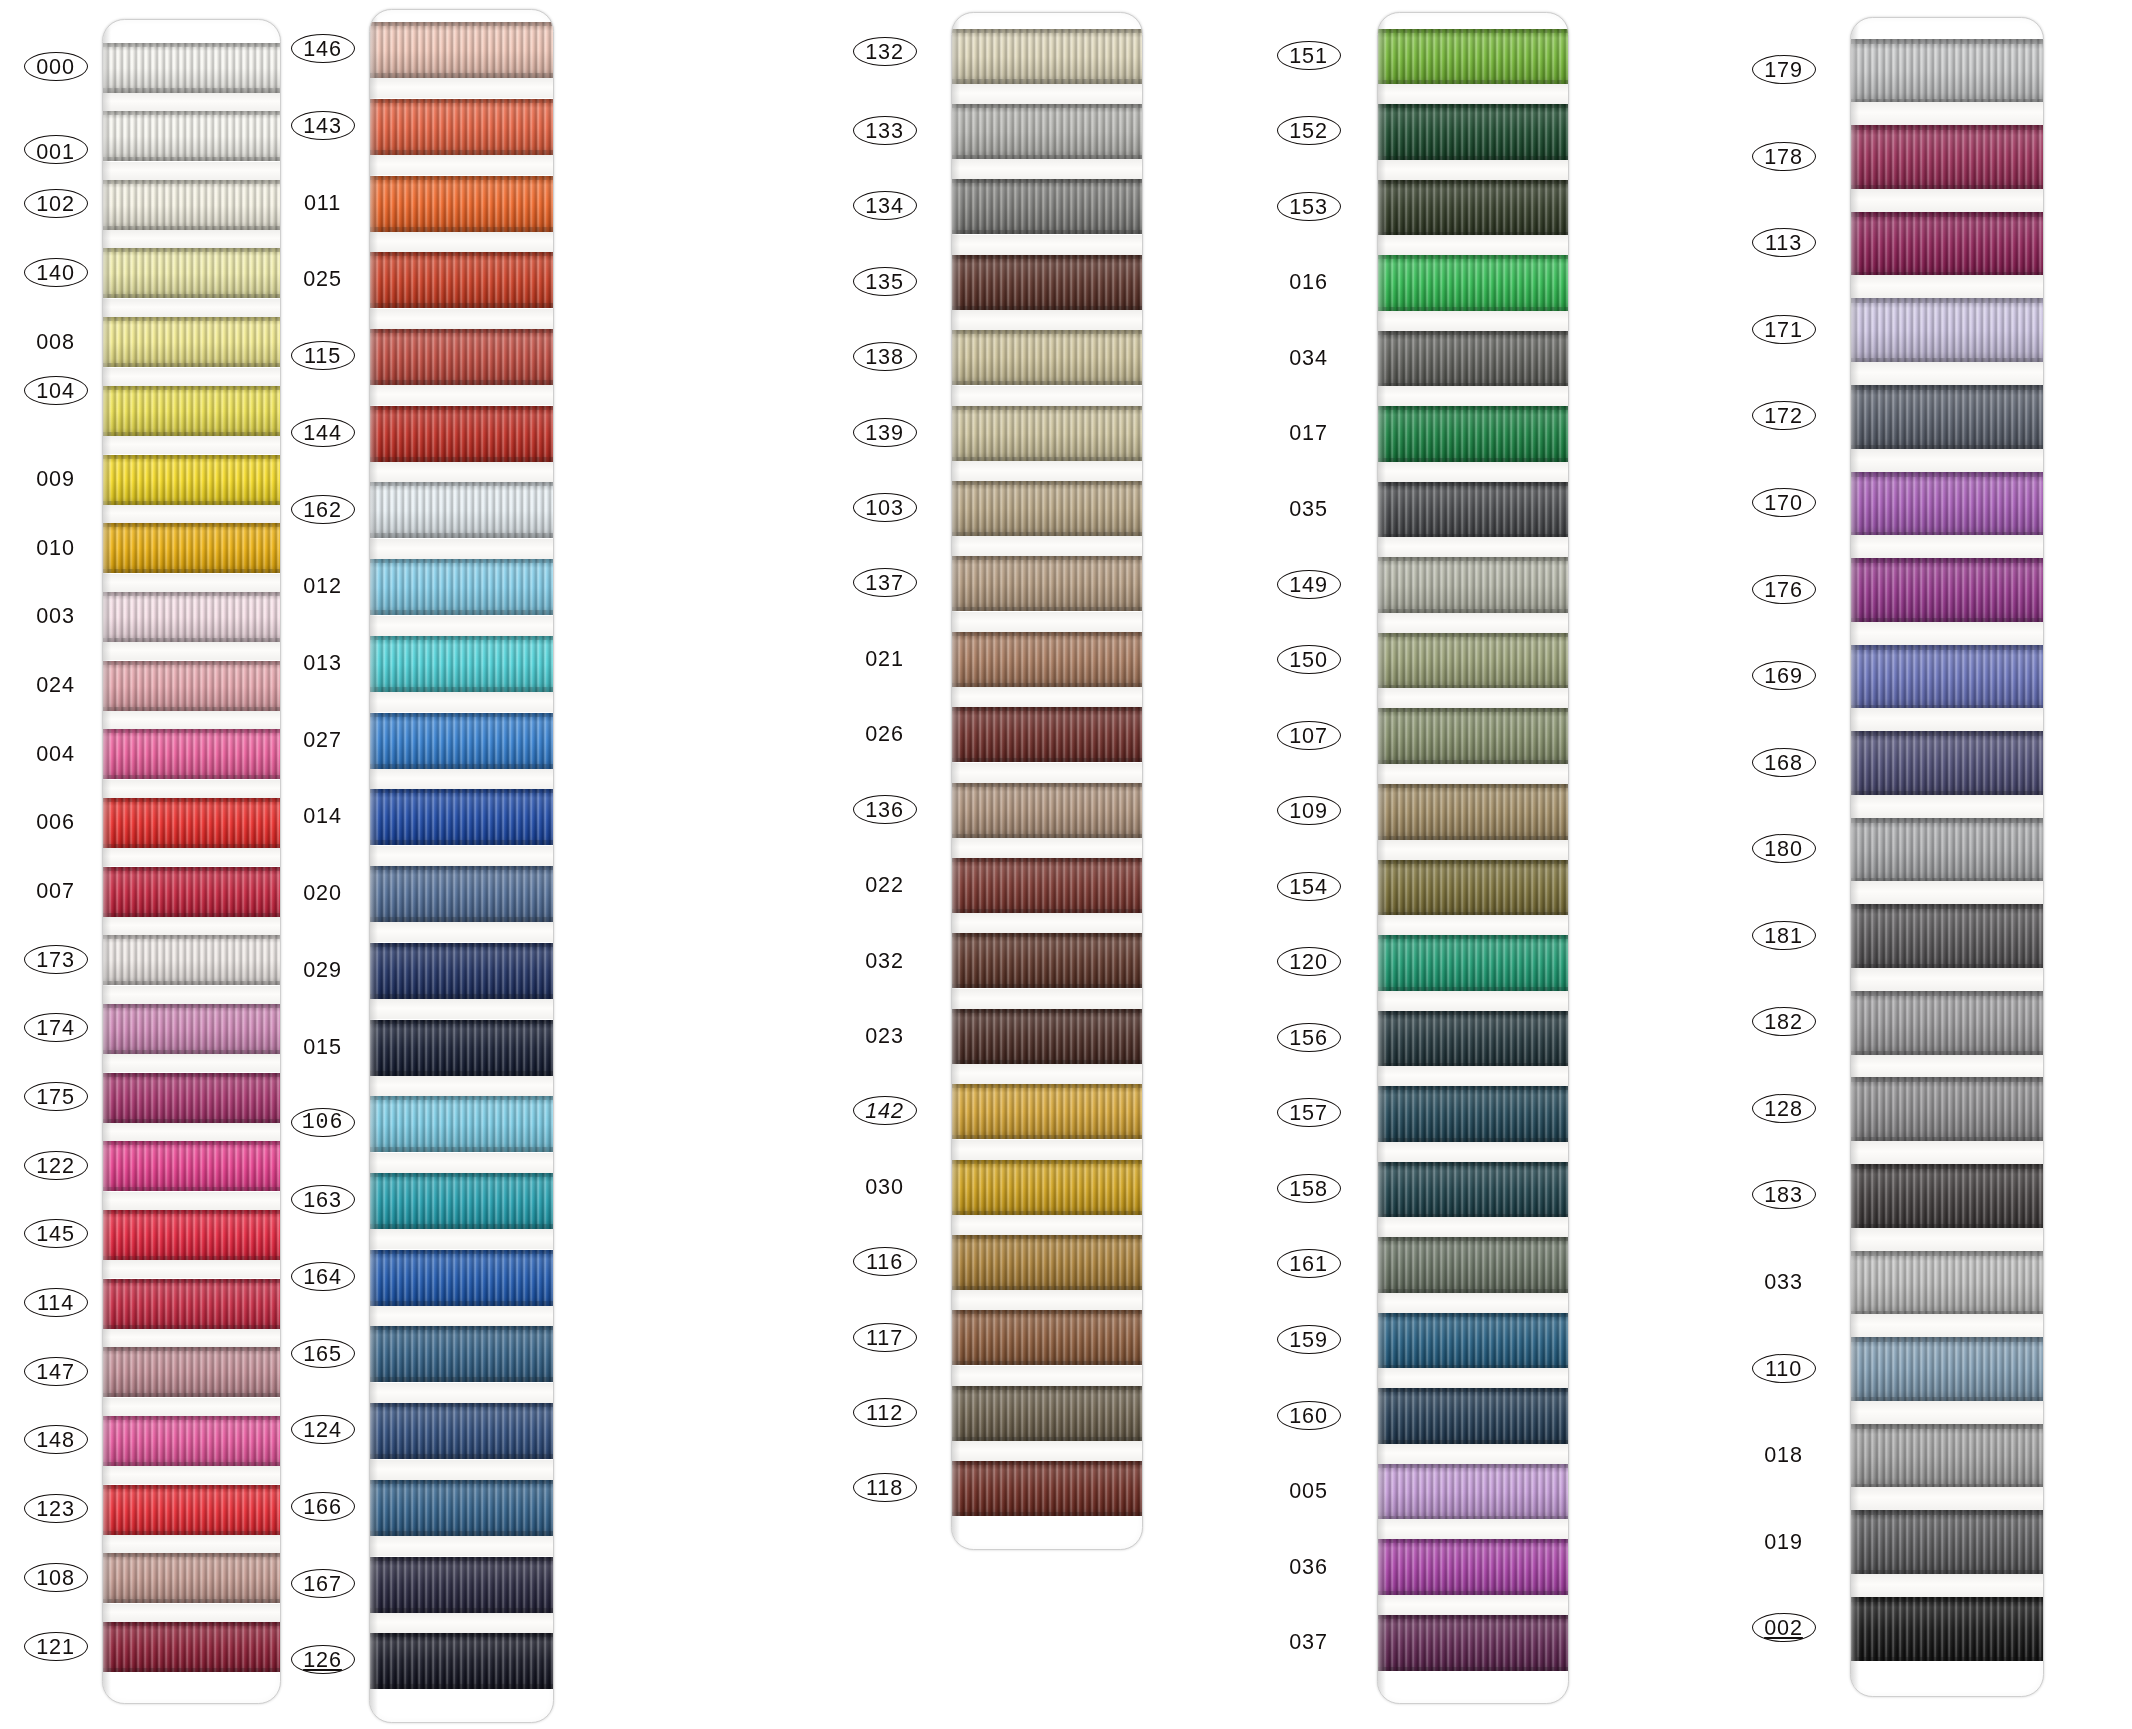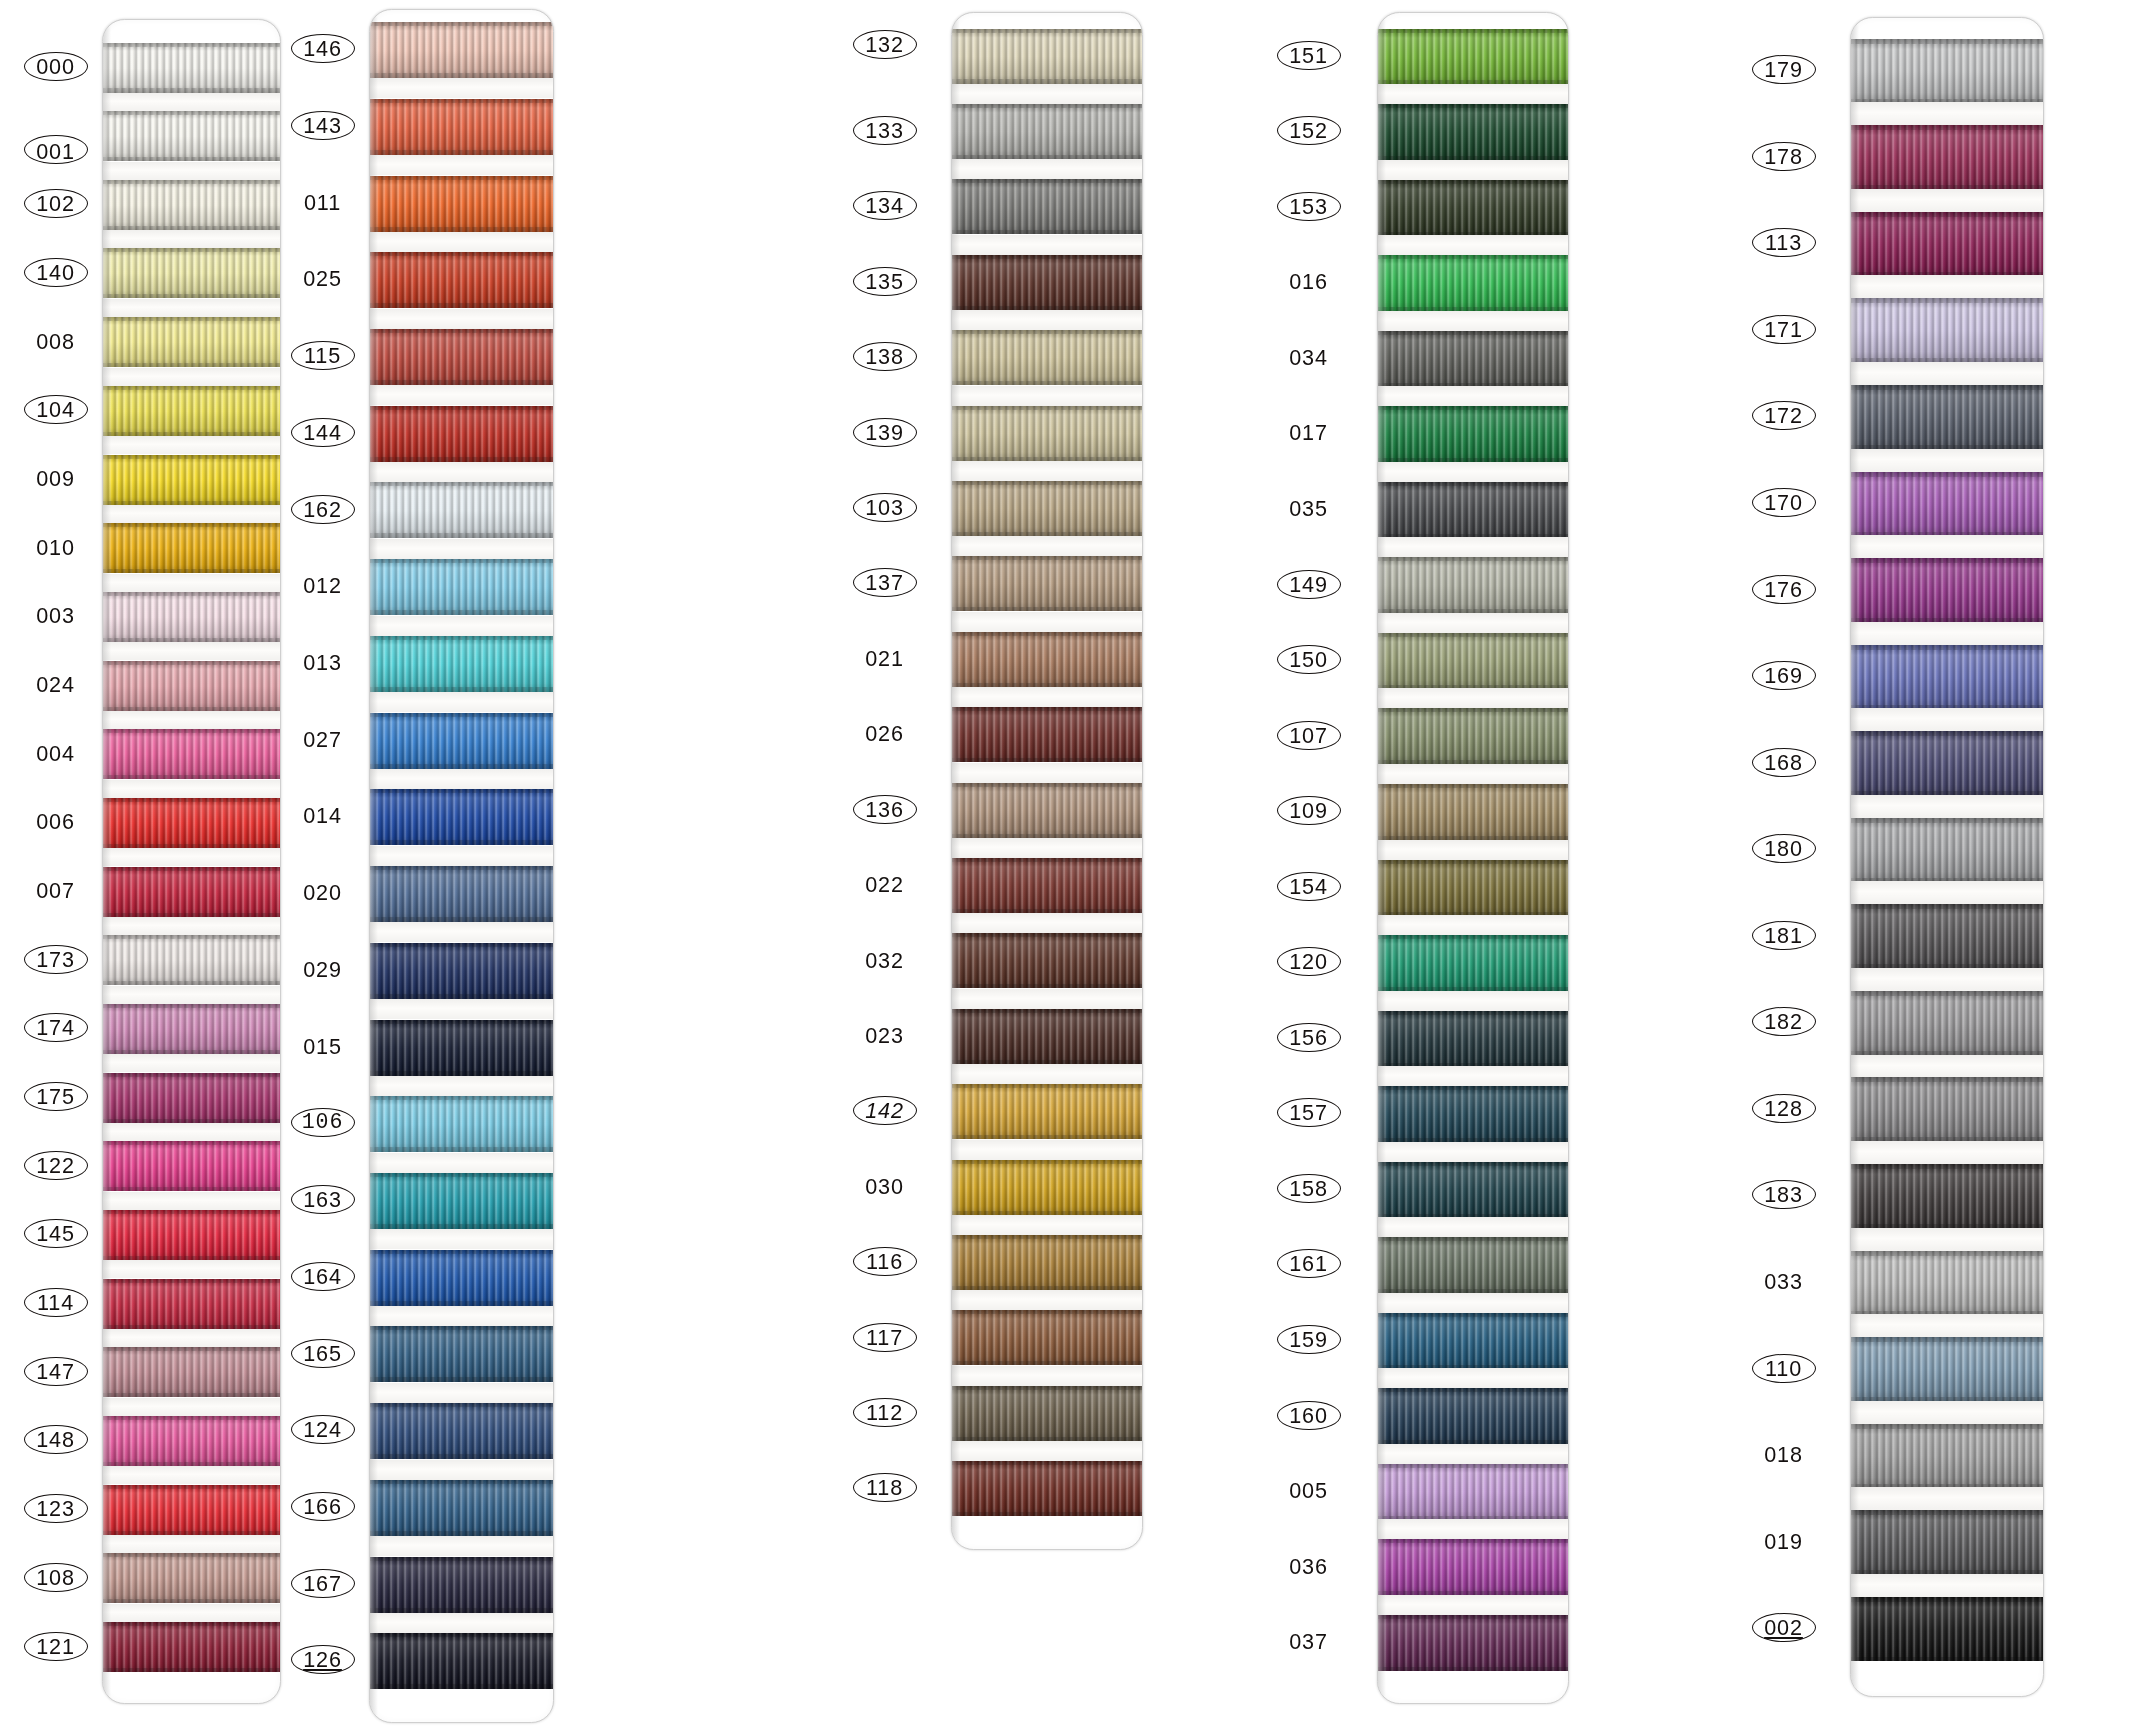--- a/index.html
+++ b/index.html
@@ -126,21 +126,21 @@
         </div>
         <div class="label circled" style="top: 189px;">
           <span class="txt">102</span>
         </div>
         <div class="label circled" style="top: 258px;">
           <span class="txt">140</span>
         </div>
         <div class="label" style="top: 327px;">
           <span class="txt">008</span>
         </div>
-        <div class="label circled" style="top: 395px;">
+        <div class="label circled" style="top: 376px;">
           <span class="txt">104</span>
         </div>
         <div class="label" style="top: 464px;">
           <span class="txt">009</span>
         </div>
         <div class="label" style="top: 533px;">
           <span class="txt">010</span>
         </div>
         <div class="label" style="top: 601px;">
           <span class="txt">003</span>
@@ -807,21 +807,21 @@
             <div class="ribs"></div>
             <div class="shade"></div>
             <div class="edgeTop"></div>
             <div class="edgeBot"></div>
           </div>
         </div>
       </div>
     </div>
     <div class="column" style="position: absolute; left: 849px; top: 0px;">
       <div class="labels" style="width: 71px; flex: 0 0 71px;">
-        <div class="label circled" style="top: 30px; text-align: center;">
+        <div class="label circled" style="top: 37px; text-align: center;">
           <span class="txt">132</span>
         </div>
         <div class="label circled" style="top: 116px;">
           <span class="txt">133</span>
         </div>
         <div class="label circled" style="top: 191px;">
           <span class="txt">134</span>
         </div>
         <div class="label circled" style="top: 267px;">
           <span class="txt">135</span>

